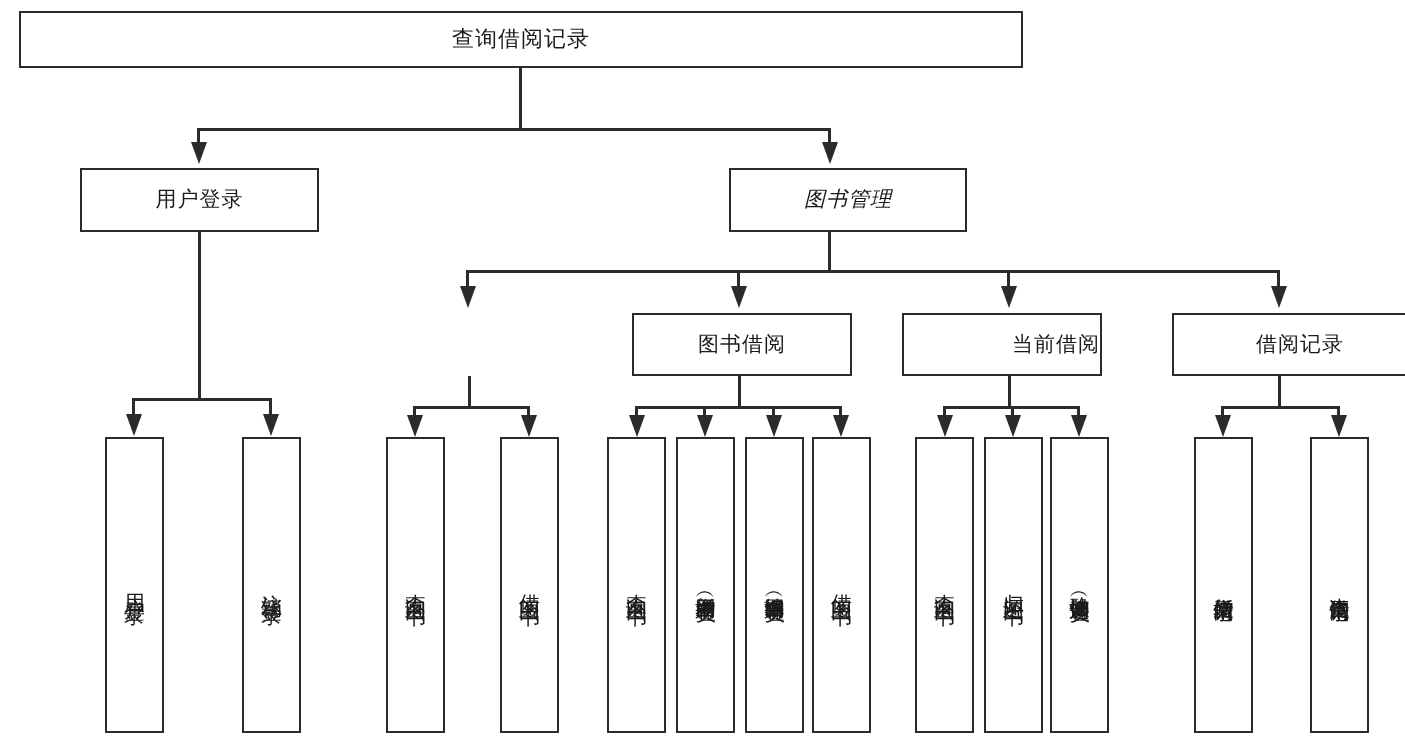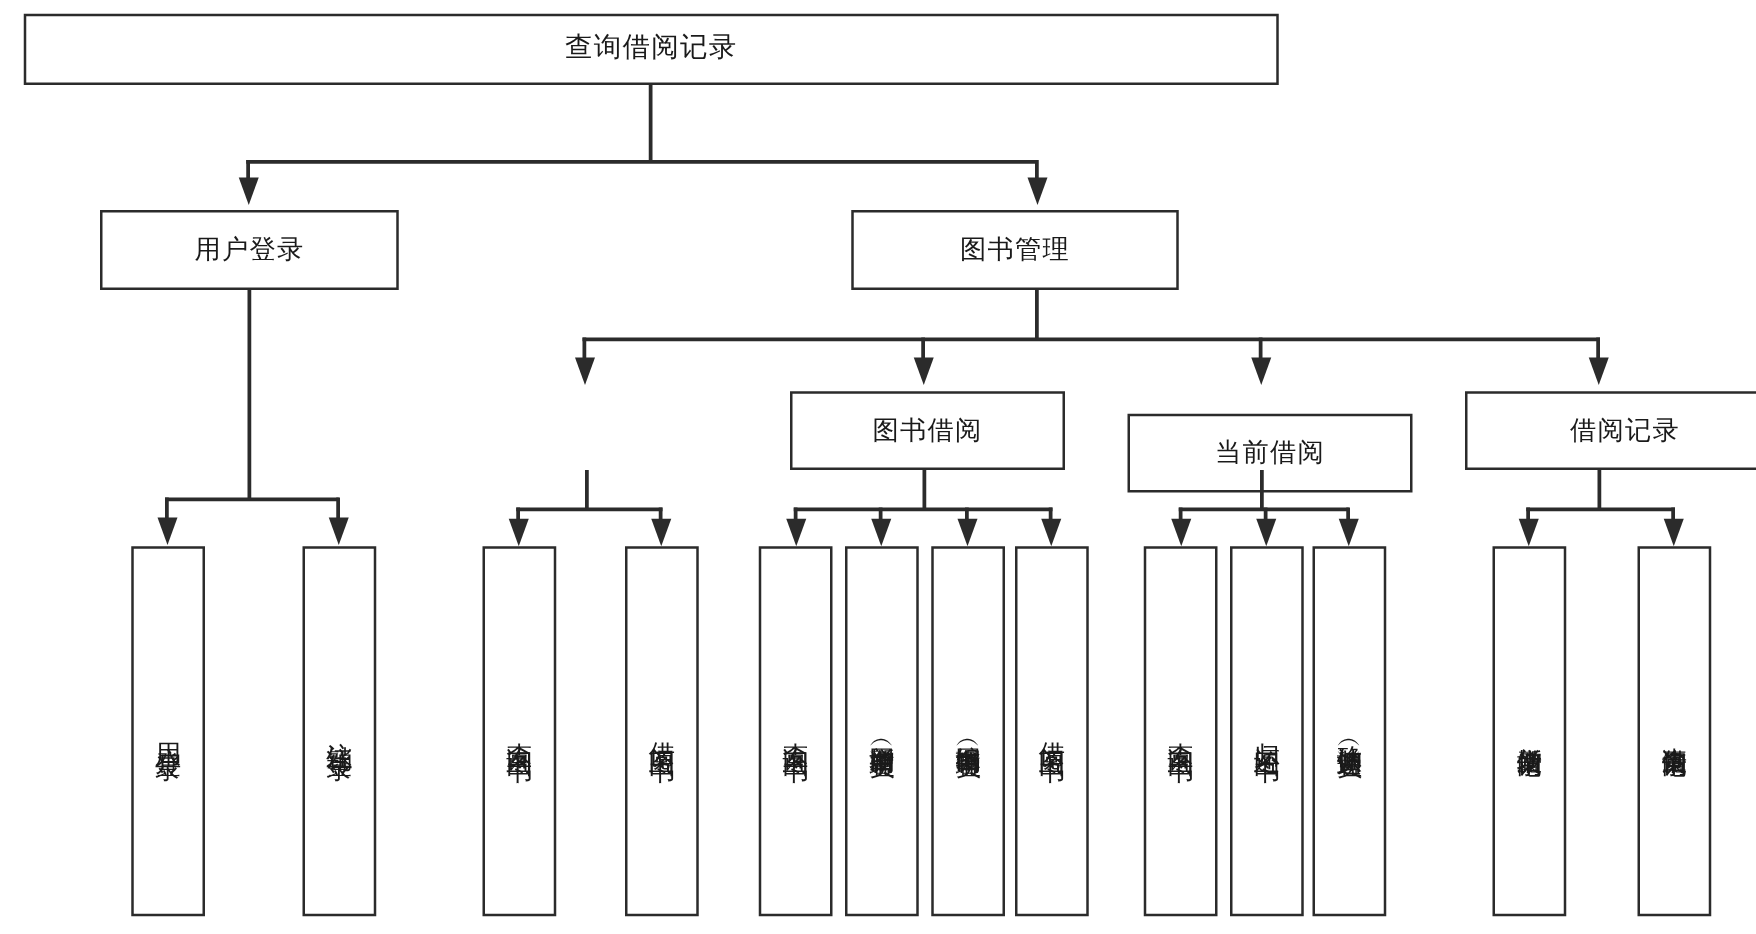--- a/index.html
+++ b/index.html
@@ -97,21 +97,21 @@
   <div class="vline" style="left:519px; top:68px; width:3px; height:62px;"></div>
   <div class="hline" style="left:197px; top:128px; width:633px; height:3px;"></div>
   <div class="vline" style="left:197px; top:128px; width:3px; height:16px;"></div>
   <div class="arrow" style="left:191px; top:142px;"></div>
   <div class="vline" style="left:828px; top:128px; width:3px; height:16px;"></div>
   <div class="arrow" style="left:822px; top:142px;"></div>
 
   <div class="node horiz" style="left:80px; top:168px; width:239px; height:64px;">
     <span>用户登录</span>
   </div>
-  <div class="node horiz" style="left:681px; top:168px; width:262px; height:64px;">
+  <div class="node horiz" style="left:729px; top:168px; width:238px; height:64px;font-style:italic;">
     <span>图书管理</span>
   </div>
 
   <div class="vline" style="left:198px; top:232px; width:3px; height:168px;"></div>
   <div class="hline" style="left:132px; top:398px; width:139px; height:3px;"></div>
   <div class="vline" style="left:132px; top:398px; width:3px; height:18px;"></div>
   <div class="arrow" style="left:126px; top:414px;"></div>
   <div class="vline" style="left:269px; top:398px; width:3px; height:18px;"></div>
   <div class="arrow" style="left:263px; top:414px;"></div>
 
@@ -122,21 +122,21 @@
   <div class="vline" style="left:737px; top:270px; width:3px; height:18px;"></div>
   <div class="arrow" style="left:731px; top:286px;"></div>
   <div class="vline" style="left:1007px; top:270px; width:3px; height:18px;"></div>
   <div class="arrow" style="left:1001px; top:286px;"></div>
   <div class="vline" style="left:1277px; top:270px; width:3px; height:18px;"></div>
   <div class="arrow" style="left:1271px; top:286px;"></div>
 
   <div class="node horiz" style="left:632px; top:313px; width:220px; height:63px;">
     <span>图书借阅</span>
   </div>
-  <div class="node horiz" style="left:902px; top:331px; width:228px; height:63px;">
+  <div class="node horiz" style="left:902px; top:313px; width:200px; height:63px;justify-content:flex-end;">
     <span>当前借阅</span>
   </div>
   <div class="node horiz" style="left:1172px; top:313px; width:256px; height:63px;">
     <span>借阅记录</span>
   </div>
 
   <div class="vline" style="left:468px; top:376px; width:3px; height:32px;"></div>
   <div class="hline" style="left:413px; top:406px; width:117px; height:3px;"></div>
   <div class="vline" style="left:413px; top:406px; width:3px; height:12px;"></div>
   <div class="arrow" style="left:407px; top:415px;"></div>

